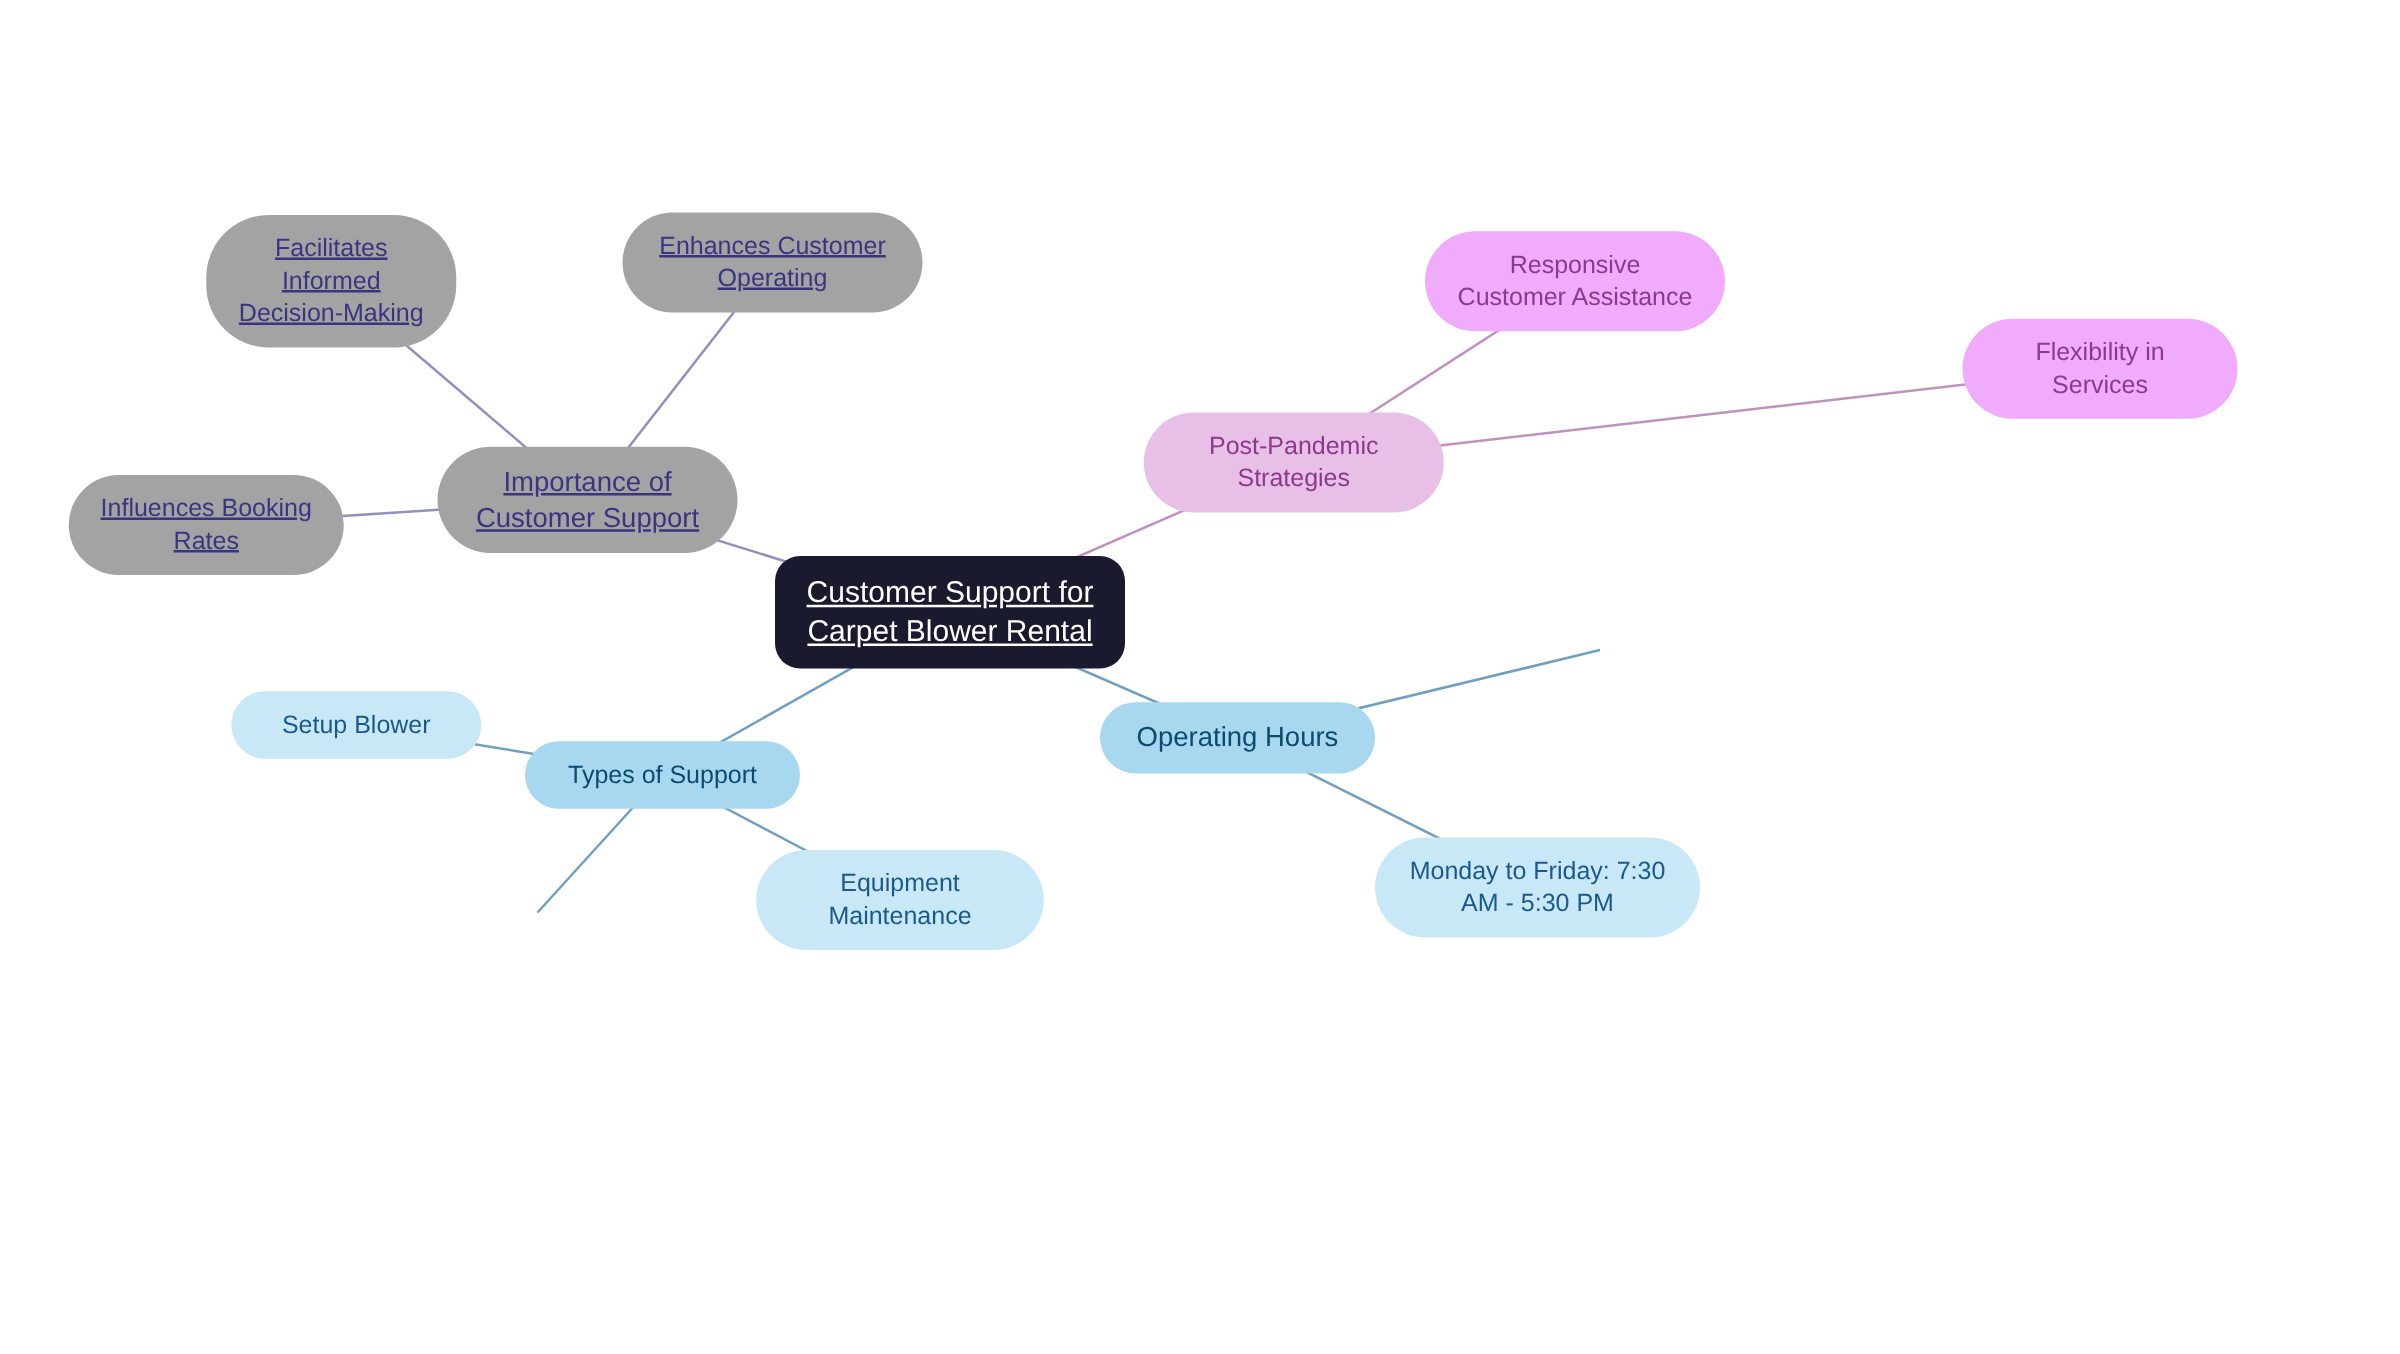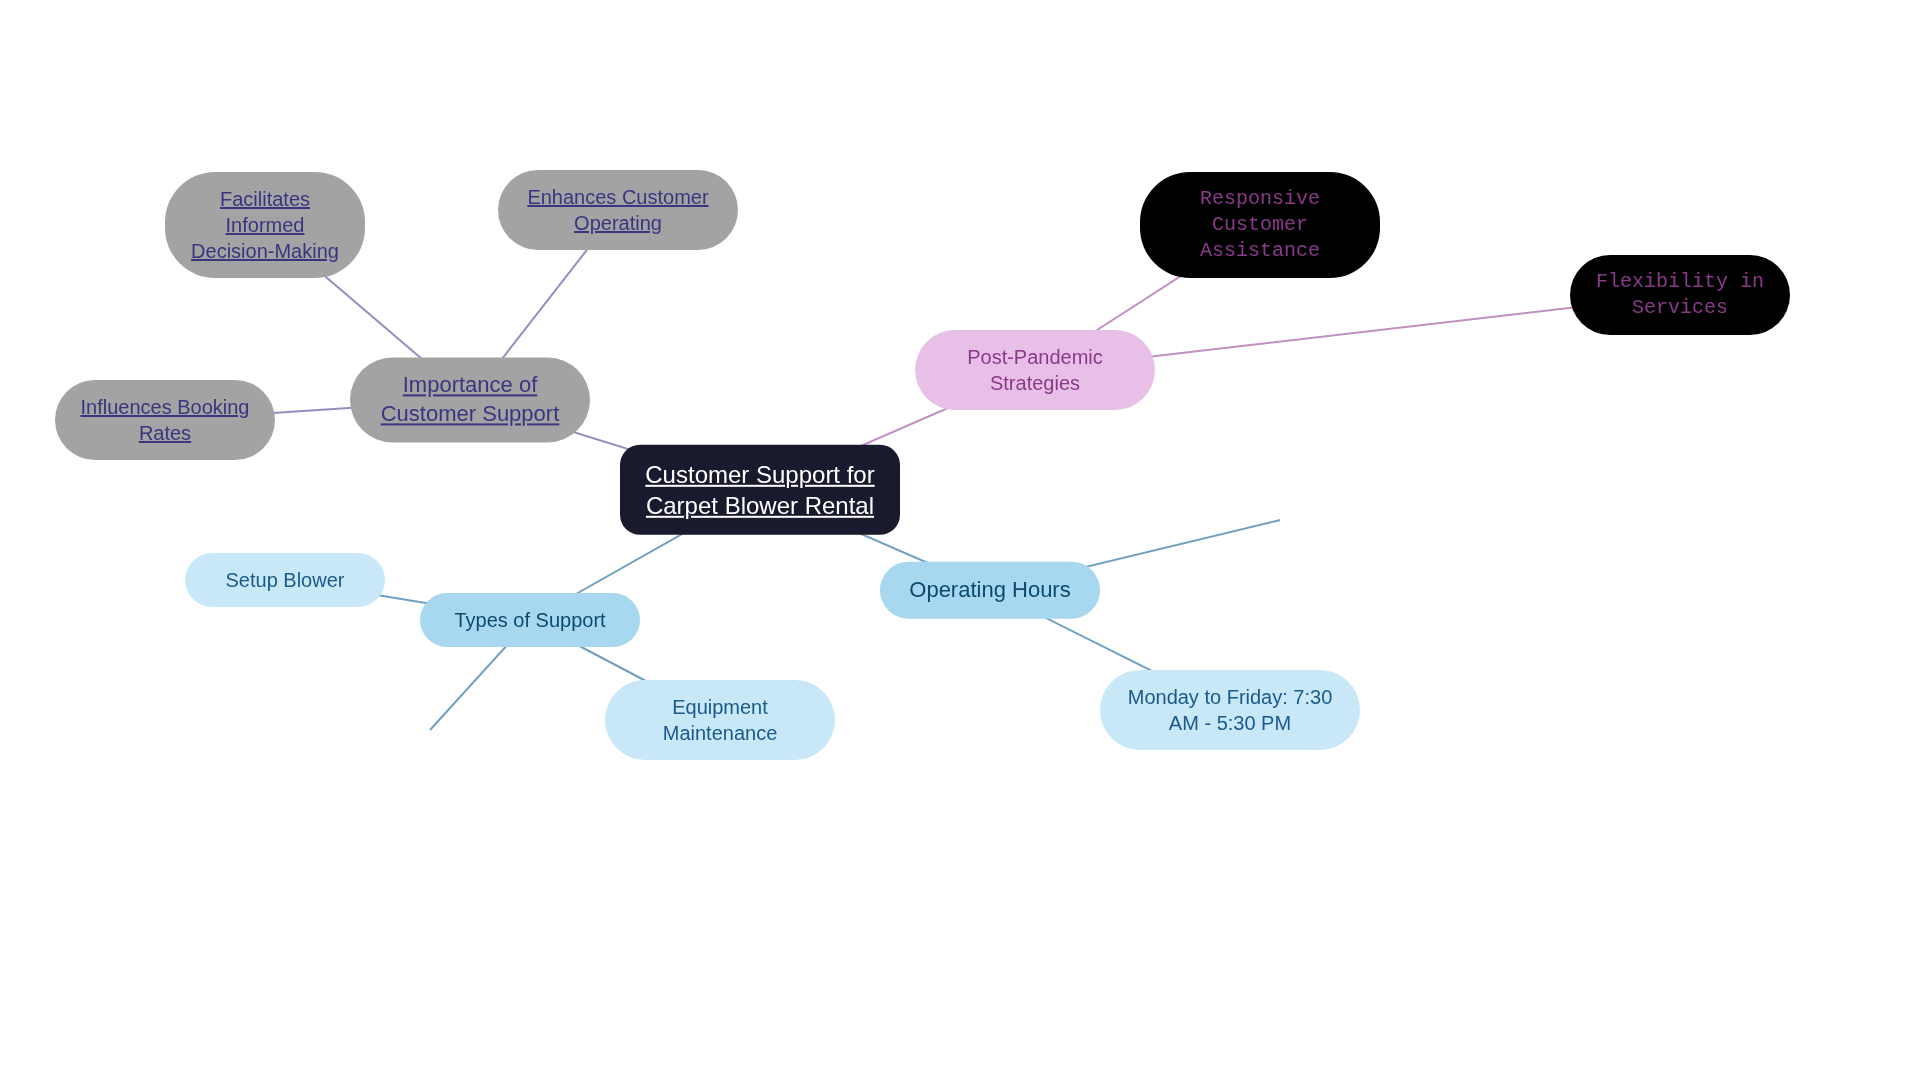--- a/index.html
+++ b/index.html
@@ -53,24 +53,23 @@
     }
 
     .node-purple {
       background: #a3a3a3;
       color: #3a3580;
       border: none;
       text-decoration: underline;
     }
 
     .node-pink {
-      background: #000000;
+      background: #f0abfc;
       color: #8a3a88;
       border: none;
-      font-family: Liberation Mono, monospace;
     }
 
     .node-pink-dark {
       background: #e8bfe7;
       color: #8a3a88;
       border: none;
     }
 
     .node-blue {
       background: #c8e8f8;

